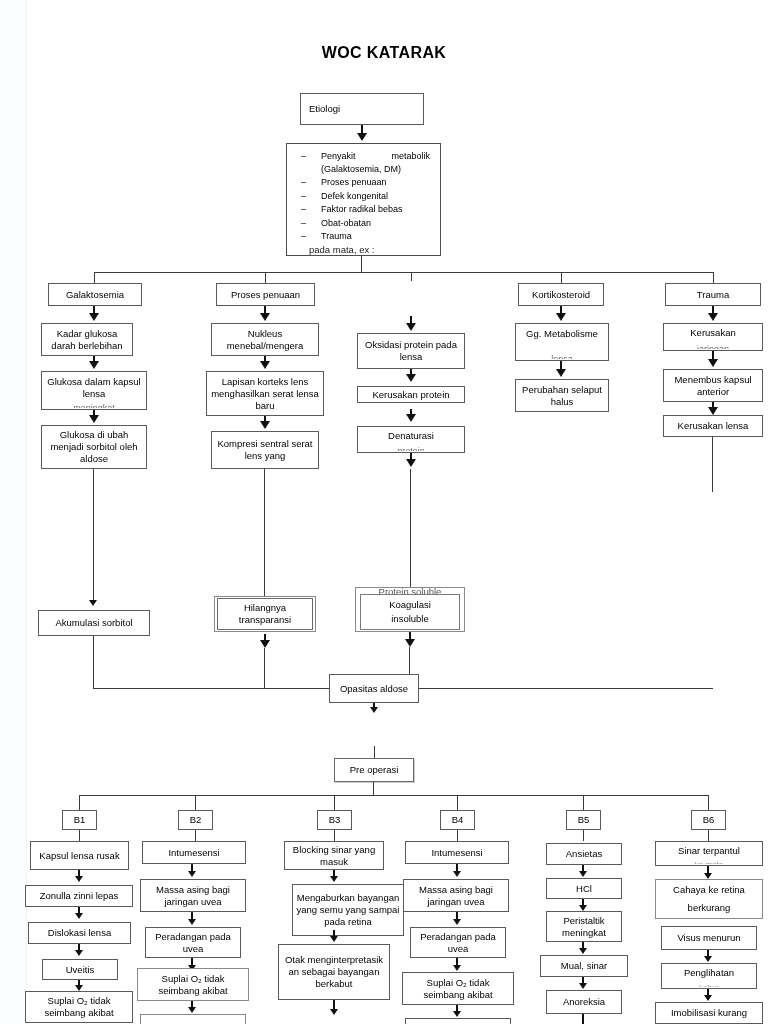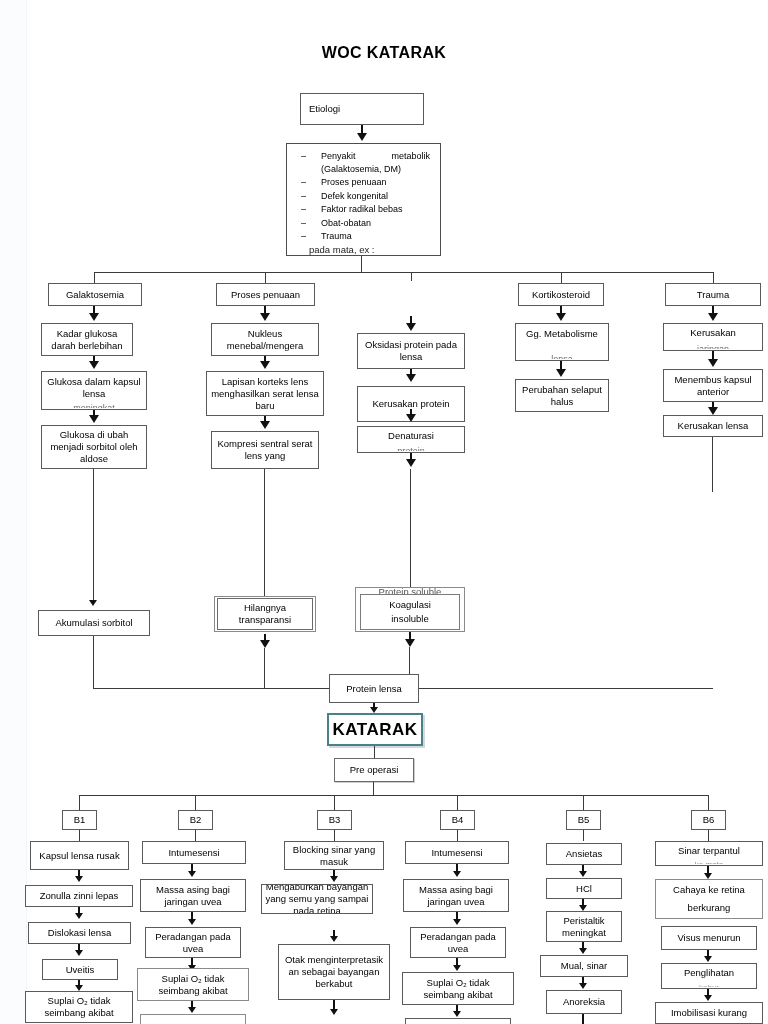--- a/index.html
+++ b/index.html
@@ -116,21 +116,21 @@
   <div class="arw" style="left:260px;top:421px;"></div>
   <div class="bx" style="left:211px;top:431px;width:108px;height:38px;">Kompresi sentral serat lens yang</div>
 
   <div class="vl" style="left:264px;top:469px;height:127px;"></div>
 
   <div class="stem" style="left:410px;top:316px;height:11px;"></div>
   <div class="arw" style="left:406px;top:323px;"></div>
   <div class="bx" style="left:357px;top:333px;width:108px;height:36px;">Oksidasi protein pada lensa</div>
   <div class="stem" style="left:410px;top:369px;height:9px;"></div>
   <div class="arw" style="left:406px;top:374px;"></div>
-  <div class="bx" style="left:357px;top:386px;width:108px;height:36px;">Kerusakan protein</div>
+  <div class="bx" style="left:357px;top:386px;width:108px;height:17px;">Kerusakan protein</div>
   <div class="stem" style="left:410px;top:409px;height:9px;"></div>
   <div class="arw" style="left:406px;top:414px;"></div>
   <div class="bx" style="left:357px;top:426px;width:108px;height:27px;align-items:flex-start;padding-top:3px;">
     <span>Denaturasi</span>
   </div>
   <div class="clip" style="left:357px;top:445px;width:108px;height:6px;color:#6b6b6b;font-size:9px;">protein</div>
   <div class="stem" style="left:410px;top:453px;height:10px;"></div>
   <div class="arw" style="left:406px;top:459px;"></div>
 
   <div class="vl" style="left:410px;top:469px;height:118px;"></div>
@@ -176,25 +176,24 @@
     <span>insoluble</span>
   </div>
   <div class="stem" style="left:409px;top:632px;height:8px;"></div>
   <div class="arw" style="left:405px;top:639px;"></div>
   <div class="vl" style="left:409px;top:647px;height:41px;"></div>
 
   <div class="vl" style="left:93px;top:636px;height:53px;"></div>
 
   <div class="hl" style="left:93px;top:688px;width:620px;"></div>
 
-  <div class="bx" style="left:329px;top:674px;width:90px;height:29px;">Protein lensa</div>
+  <div class="bx" style="left:329px;top:674px;width:90px;height:29px;">Opasitas aldose</div>
   <div class="stem" style="left:373px;top:703px;height:6px;"></div>
   <div class="arw sm" style="left:370px;top:707px;"></div>
 
-  <div class="bx katarak" style="left:327px;top:713px;width:96px;height:33px;">KATARAK</div>
   <div class="vl" style="left:374px;top:746px;height:12px;"></div>
 
   <div class="bx preop" style="left:334px;top:758px;width:80px;height:24px;">Pre operasi</div>
   <div class="vl" style="left:373px;top:782px;height:13px;"></div>
 
   <div class="hl" style="left:79px;top:795px;width:630px;"></div>
   <div class="vl" style="left:79px;top:795px;height:15px;"></div>
   <div class="vl" style="left:195px;top:795px;height:15px;"></div>
   <div class="vl" style="left:334px;top:795px;height:15px;"></div>
   <div class="vl" style="left:457px;top:795px;height:15px;"></div>
@@ -231,21 +230,21 @@
   <div class="bx thin" style="left:137px;top:968px;width:112px;height:33px;">Suplai O₂ tidak seimbang akibat</div>
   <div class="stem" style="left:191px;top:1001px;height:8px;"></div>
   <div class="arw sm" style="left:188px;top:1007px;"></div>
   <div class="bx thin" style="left:140px;top:1014px;width:106px;height:20px;"></div>
 
   <div class="bx" style="left:317px;top:810px;width:35px;height:20px;">B3</div>
   <div class="vl" style="left:334px;top:830px;height:11px;"></div>
   <div class="bx" style="left:284px;top:841px;width:100px;height:29px;">Blocking sinar yang masuk</div>
   <div class="stem" style="left:333px;top:870px;height:8px;"></div>
   <div class="arw sm" style="left:330px;top:876px;"></div>
-  <div class="bx" style="left:261px;top:884px;width:112px;height:30px;">Mengaburkan bayangan yang semu yang sampai pada retina</div>
+  <div class="bx" style="left:292px;top:884px;width:112px;height:52px;">Mengaburkan bayangan yang semu yang sampai pada retina</div>
   <div class="stem" style="left:333px;top:930px;height:8px;"></div>
   <div class="arw sm" style="left:330px;top:936px;"></div>
   <div class="bx" style="left:278px;top:944px;width:112px;height:56px;">Otak menginterpretasik an sebagai bayangan berkabut</div>
   <div class="stem" style="left:333px;top:1000px;height:10px;"></div>
   <div class="arw sm" style="left:330px;top:1009px;"></div>
 
   <div class="bx" style="left:440px;top:810px;width:35px;height:20px;">B4</div>
   <div class="vl" style="left:457px;top:830px;height:11px;"></div>
   <div class="bx" style="left:405px;top:841px;width:104px;height:23px;">Intumesensi</div>
   <div class="stem" style="left:456px;top:864px;height:9px;"></div>

